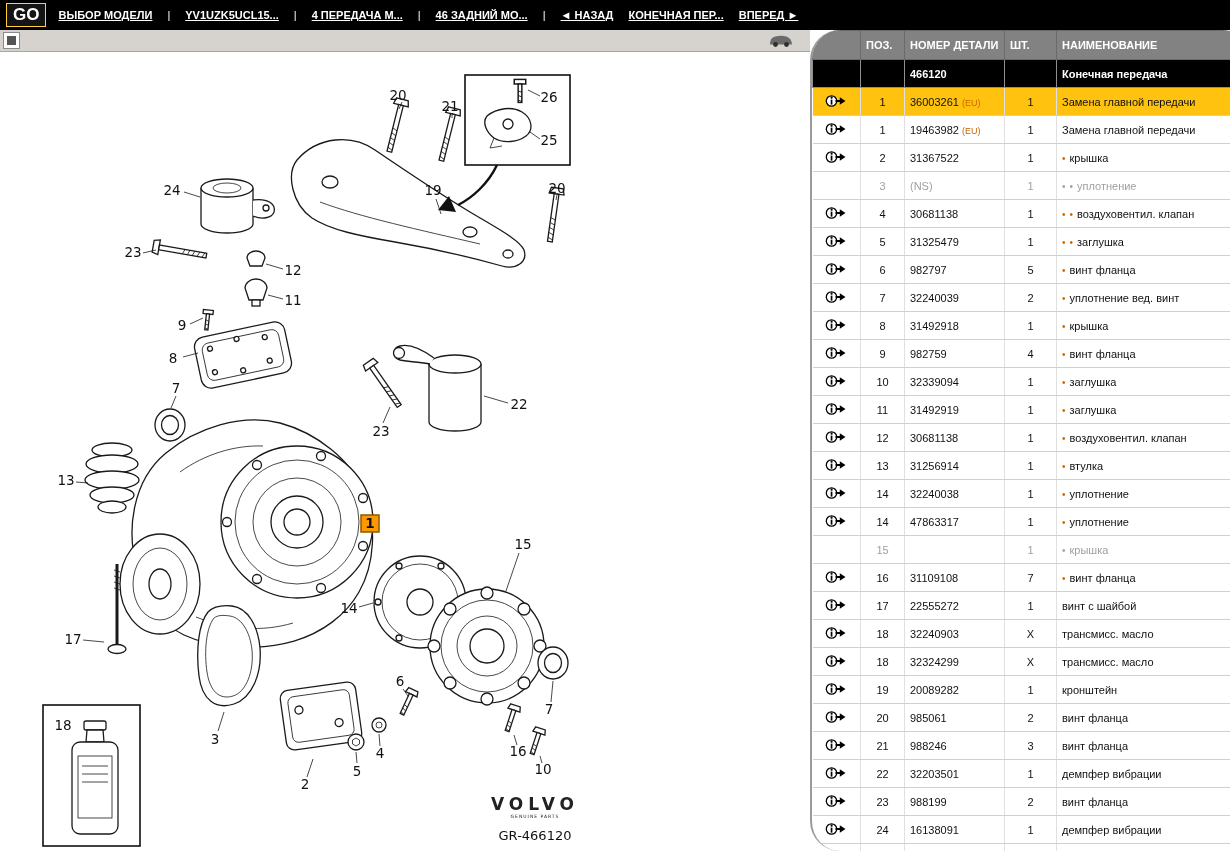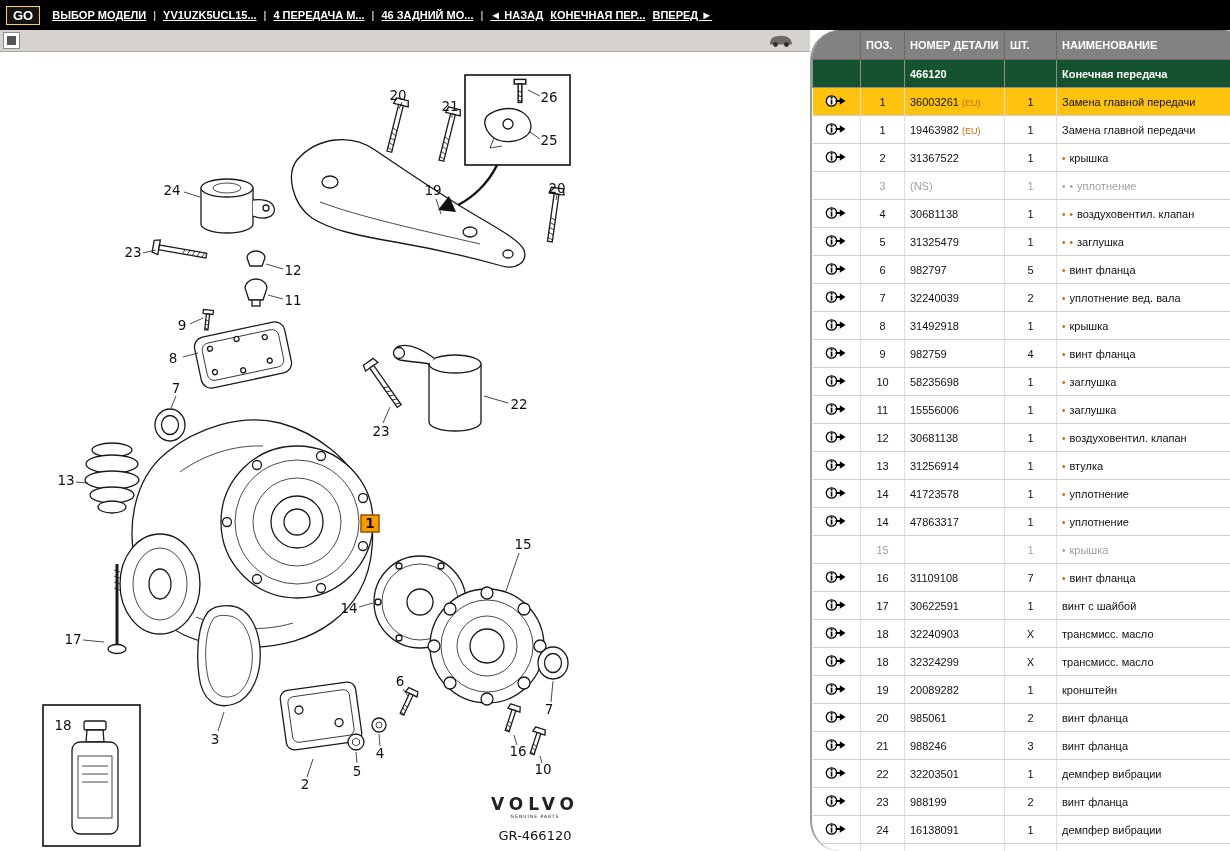--- a/index.html
+++ b/index.html
@@ -2,22 +2,22 @@
 <html><head>
 <meta charset="utf-8">
 <style>
   html,body{margin:0;padding:0;background:#fff;}
   .screen{position:relative;width:1230px;height:851px;overflow:hidden;background:#fff;
           font-family:"Liberation Sans",sans-serif;}
   
   .topbar{position:absolute;left:0;top:0;width:1230px;height:30px;background:#000;
           display:flex;align-items:center;box-sizing:border-box;padding-left:6px;z-index:5;}
   .go-btn{border:1px solid #ffd23b;background:#141414;color:#fff;font-weight:bold;
-          font-size:13px;padding:1px 6px;margin-right:12px;cursor:pointer;}
-  .nav{display:flex;align-items:center;gap:7px;white-space:nowrap;}
+          font-size:17px;padding:1px 6px;margin-right:12px;cursor:pointer;}
+  .nav{display:flex;align-items:center;gap:15px;white-space:nowrap;}
   .nav-link{color:#fff;font-size:11px;font-weight:bold;text-decoration:underline;cursor:pointer;}
   .nav-sep{color:#fff;font-size:11px;}
   
   .toolbar{position:absolute;left:0;top:30px;width:810px;height:22px;background:#d6d3ce;
            border-bottom:1px solid #a9a6a0;box-sizing:border-box;}
   .tool-left{position:absolute;left:3px;top:2px;width:17px;height:17px;background:#fff;
              border:1px solid #8b8b8b;box-sizing:border-box;display:flex;align-items:center;
              justify-content:center;cursor:pointer;}
   .tool-left .inner{width:9px;height:9px;background:#555;}
   .car-btn{position:absolute;left:768px;top:3px;cursor:pointer;}
@@ -30,21 +30,21 @@
   .logo{font-family:"DejaVu Sans",sans-serif;font-weight:bold;font-size:17px;letter-spacing:5px;fill:#222;}
   .logosub{font-family:"DejaVu Sans",sans-serif;font-size:4.5px;letter-spacing:1px;fill:#222;}
   .grcode{font-family:"DejaVu Sans",sans-serif;font-size:13px;fill:#111;}
   
   .tablewrap{position:absolute;left:810px;top:30px;width:442px;height:821px;overflow:hidden;
              background:#fff;border-left:2px solid #9a9a9a;box-sizing:border-box;border-radius:30px;}
   table.parts{border-collapse:collapse;table-layout:fixed;width:418px;font-size:11px;color:#111;}
   table.parts th{background:#828282;color:#fff;font-weight:bold;text-align:left;
                  padding:2px 5px;border:1px solid #6a6a6a;height:24px;vertical-align:middle;
                  font-size:11px;line-height:1.15;}
-  table.parts tr.group td{background:#14532d;color:#fff;font-weight:bold;height:27px;
+  table.parts tr.group td{background:#000000;color:#fff;font-weight:bold;height:27px;
                  border:1px solid #8f8f8f;padding:0 5px;}
   table.parts tbody td{border-bottom:1px solid #cfcfcf;border-right:1px solid #e0e0e0;
                  padding:0 5px;height:27px;white-space:nowrap;overflow:hidden;vertical-align:middle;}
   table.parts tbody tr{cursor:pointer;}
   tr.hl td{background:#ffc20e;}
   tr.ns td{color:#a0a0a0;}
   .c-pos{text-align:center;}
   .c-qty{text-align:center;}
   .c-icon{text-align:center;padding:0 2px !important;}
   .eu{color:#cc6600;font-size:9px;margin-left:3px;}
@@ -426,21 +426,21 @@
           <tr>
             <td class="c-icon"><span class="icn"><svg viewBox="0 0 23 14" width="23" height="14">
                   <circle cx="6.5" cy="7" r="5.2" fill="#fff" stroke="#000" stroke-width="1.3"></circle>
                   <rect x="5.7" y="5.6" width="1.7" height="5" fill="#000"></rect>
                   <circle cx="6.6" cy="3.7" r="1.1" fill="#000"></circle>
                   <path d="M10.5,5.9 L14.8,5.9 L14.8,3.2 L20.5,7 L14.8,10.8 L14.8,8.1 L10.5,8.1 Z" fill="#000"></path>
                 </svg></span></td>
             <td class="c-pos">7</td>
             <td><span>32240039</span></td>
             <td class="c-qty">2</td>
-            <td><span class="bullet">•</span><span>уплотнение вед. вала</span></td>
+            <td><span class="bullet">•</span><span>уплотнение вед. винт</span></td>
           </tr>
           <tr>
             <td class="c-icon"><span class="icn"><svg viewBox="0 0 23 14" width="23" height="14">
                   <circle cx="6.5" cy="7" r="5.2" fill="#fff" stroke="#000" stroke-width="1.3"></circle>
                   <rect x="5.7" y="5.6" width="1.7" height="5" fill="#000"></rect>
                   <circle cx="6.6" cy="3.7" r="1.1" fill="#000"></circle>
                   <path d="M10.5,5.9 L14.8,5.9 L14.8,3.2 L20.5,7 L14.8,10.8 L14.8,8.1 L10.5,8.1 Z" fill="#000"></path>
                 </svg></span></td>
             <td class="c-pos">8</td>
             <td><span>31492918</span></td>
@@ -460,33 +460,33 @@
             <td><span class="bullet">•</span><span>винт фланца</span></td>
           </tr>
           <tr>
             <td class="c-icon"><span class="icn"><svg viewBox="0 0 23 14" width="23" height="14">
                   <circle cx="6.5" cy="7" r="5.2" fill="#fff" stroke="#000" stroke-width="1.3"></circle>
                   <rect x="5.7" y="5.6" width="1.7" height="5" fill="#000"></rect>
                   <circle cx="6.6" cy="3.7" r="1.1" fill="#000"></circle>
                   <path d="M10.5,5.9 L14.8,5.9 L14.8,3.2 L20.5,7 L14.8,10.8 L14.8,8.1 L10.5,8.1 Z" fill="#000"></path>
                 </svg></span></td>
             <td class="c-pos">10</td>
-            <td><span>58235698</span></td>
+            <td><span>32339094</span></td>
             <td class="c-qty">1</td>
             <td><span class="bullet">•</span><span>заглушка</span></td>
           </tr>
           <tr>
             <td class="c-icon"><span class="icn"><svg viewBox="0 0 23 14" width="23" height="14">
                   <circle cx="6.5" cy="7" r="5.2" fill="#fff" stroke="#000" stroke-width="1.3"></circle>
                   <rect x="5.7" y="5.6" width="1.7" height="5" fill="#000"></rect>
                   <circle cx="6.6" cy="3.7" r="1.1" fill="#000"></circle>
                   <path d="M10.5,5.9 L14.8,5.9 L14.8,3.2 L20.5,7 L14.8,10.8 L14.8,8.1 L10.5,8.1 Z" fill="#000"></path>
                 </svg></span></td>
             <td class="c-pos">11</td>
-            <td><span>15556006</span></td>
+            <td><span>31492919</span></td>
             <td class="c-qty">1</td>
             <td><span class="bullet">•</span><span>заглушка</span></td>
           </tr>
           <tr>
             <td class="c-icon"><span class="icn"><svg viewBox="0 0 23 14" width="23" height="14">
                   <circle cx="6.5" cy="7" r="5.2" fill="#fff" stroke="#000" stroke-width="1.3"></circle>
                   <rect x="5.7" y="5.6" width="1.7" height="5" fill="#000"></rect>
                   <circle cx="6.6" cy="3.7" r="1.1" fill="#000"></circle>
                   <path d="M10.5,5.9 L14.8,5.9 L14.8,3.2 L20.5,7 L14.8,10.8 L14.8,8.1 L10.5,8.1 Z" fill="#000"></path>
                 </svg></span></td>
@@ -508,21 +508,21 @@
             <td><span class="bullet">•</span><span>втулка</span></td>
           </tr>
           <tr>
             <td class="c-icon"><span class="icn"><svg viewBox="0 0 23 14" width="23" height="14">
                   <circle cx="6.5" cy="7" r="5.2" fill="#fff" stroke="#000" stroke-width="1.3"></circle>
                   <rect x="5.7" y="5.6" width="1.7" height="5" fill="#000"></rect>
                   <circle cx="6.6" cy="3.7" r="1.1" fill="#000"></circle>
                   <path d="M10.5,5.9 L14.8,5.9 L14.8,3.2 L20.5,7 L14.8,10.8 L14.8,8.1 L10.5,8.1 Z" fill="#000"></path>
                 </svg></span></td>
             <td class="c-pos">14</td>
-            <td><span>41723578</span></td>
+            <td><span>32240038</span></td>
             <td class="c-qty">1</td>
             <td><span class="bullet">•</span><span>уплотнение</span></td>
           </tr>
           <tr>
             <td class="c-icon"><span class="icn"><svg viewBox="0 0 23 14" width="23" height="14">
                   <circle cx="6.5" cy="7" r="5.2" fill="#fff" stroke="#000" stroke-width="1.3"></circle>
                   <rect x="5.7" y="5.6" width="1.7" height="5" fill="#000"></rect>
                   <circle cx="6.6" cy="3.7" r="1.1" fill="#000"></circle>
                   <path d="M10.5,5.9 L14.8,5.9 L14.8,3.2 L20.5,7 L14.8,10.8 L14.8,8.1 L10.5,8.1 Z" fill="#000"></path>
                 </svg></span></td>
@@ -551,21 +551,21 @@
             <td><span class="bullet">•</span><span>винт фланца</span></td>
           </tr>
           <tr>
             <td class="c-icon"><span class="icn"><svg viewBox="0 0 23 14" width="23" height="14">
                   <circle cx="6.5" cy="7" r="5.2" fill="#fff" stroke="#000" stroke-width="1.3"></circle>
                   <rect x="5.7" y="5.6" width="1.7" height="5" fill="#000"></rect>
                   <circle cx="6.6" cy="3.7" r="1.1" fill="#000"></circle>
                   <path d="M10.5,5.9 L14.8,5.9 L14.8,3.2 L20.5,7 L14.8,10.8 L14.8,8.1 L10.5,8.1 Z" fill="#000"></path>
                 </svg></span></td>
             <td class="c-pos">17</td>
-            <td><span>30622591</span></td>
+            <td><span>22555272</span></td>
             <td class="c-qty">1</td>
             <td><span>винт с шайбой</span></td>
           </tr>
           <tr>
             <td class="c-icon"><span class="icn"><svg viewBox="0 0 23 14" width="23" height="14">
                   <circle cx="6.5" cy="7" r="5.2" fill="#fff" stroke="#000" stroke-width="1.3"></circle>
                   <rect x="5.7" y="5.6" width="1.7" height="5" fill="#000"></rect>
                   <circle cx="6.6" cy="3.7" r="1.1" fill="#000"></circle>
                   <path d="M10.5,5.9 L14.8,5.9 L14.8,3.2 L20.5,7 L14.8,10.8 L14.8,8.1 L10.5,8.1 Z" fill="#000"></path>
                 </svg></span></td>

